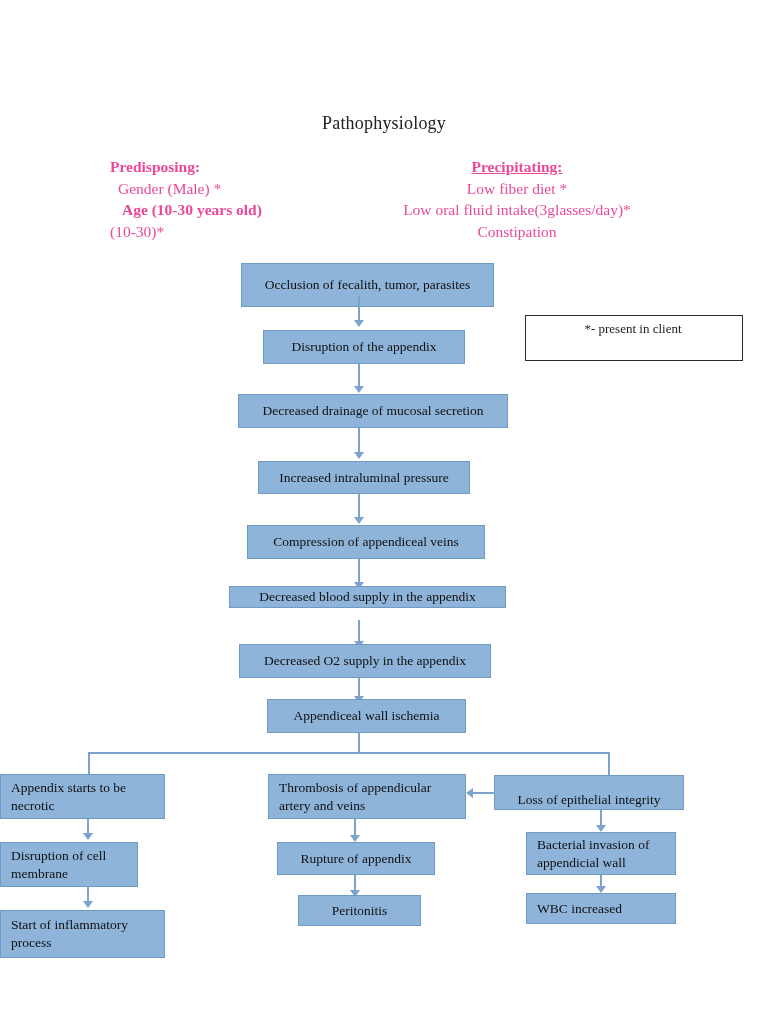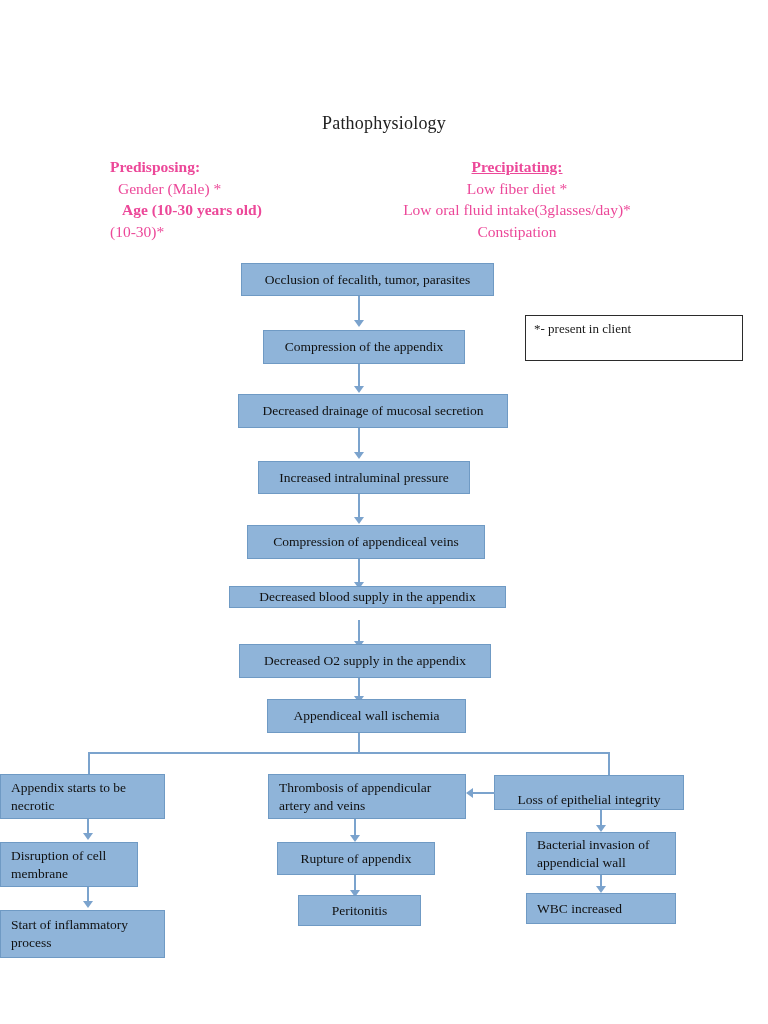--- a/index.html
+++ b/index.html
@@ -67,21 +67,21 @@
     top: 315px;
     width: 218px;
     height: 46px;
     border: 1px solid #2b2b2b;
     background: #ffffff;
     font-size: 13px;
     line-height: 17px;
     padding: 4px 6px 0 8px;
   }
   #legend-box .legend-title { display: block; text-align: left; letter-spacing: 0.6px; }
-  #legend-box .legend-item { display: block; text-align: left; padding-right: 4px; }
+  #legend-box .legend-item { display: block; text-align: center; padding-right: 4px; }
 
   
   .node {
     position: absolute;
     background: #8FB4D9;
     border: 1px solid #6f9ac4;
     color: #101010;
     font-size: 13.5px;
     line-height: 18px;
     display: flex;
@@ -134,28 +134,28 @@
   <span class="factor-head underlined">Precipitating:</span>
   <span class="factor-line">Low fiber diet *</span>
   <span class="factor-line">Low oral fluid intake(3glasses/day)*</span>
   <span class="factor-line">Constipation</span>
 </div>
 
 <div id="legend-box">
   <span class="legend-item">*- present in client</span>
 </div>
 
-<div class="node center-text" style="left:241px; top:263px; width:253px; height:33px;">
+<div class="node center-text" style="left:241px; top:263px; width:253px; height:44px;">
   <span class="node-label">Occlusion of fecalith, tumor, parasites</span>
 </div>
 <div class="vline" style="left:358px; top:296px; height:25px;"></div>
 <div class="arrow-down" style="left:354px; top:320px;"></div>
 
 <div class="node center-text" style="left:263px; top:330px; width:202px; height:34px;">
-  <span class="node-label">Compression of the appendix</span>
+  <span class="node-label">Disruption of the appendix</span>
 </div>
 <div class="vline" style="left:358px; top:364px; height:23px;"></div>
 <div class="arrow-down" style="left:354px; top:386px;"></div>
 
 <div class="node center-text" style="left:238px; top:394px; width:270px; height:34px;">
   <span class="node-label">Decreased drainage of mucosal secretion</span>
 </div>
 <div class="vline" style="left:358px; top:428px; height:25px;"></div>
 <div class="arrow-down" style="left:354px; top:452px;"></div>
 

